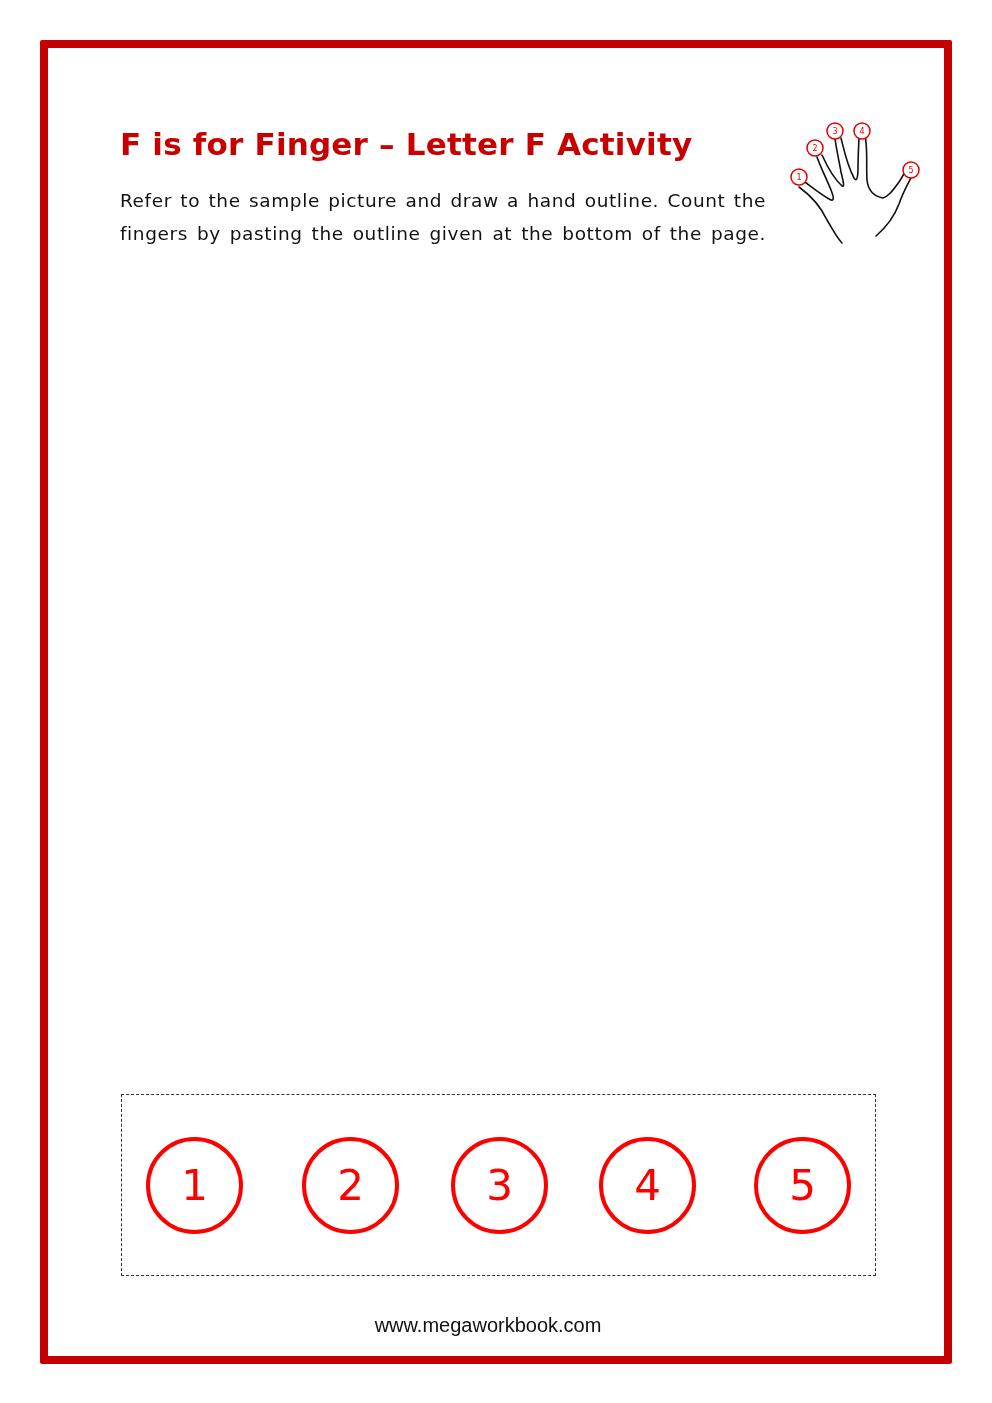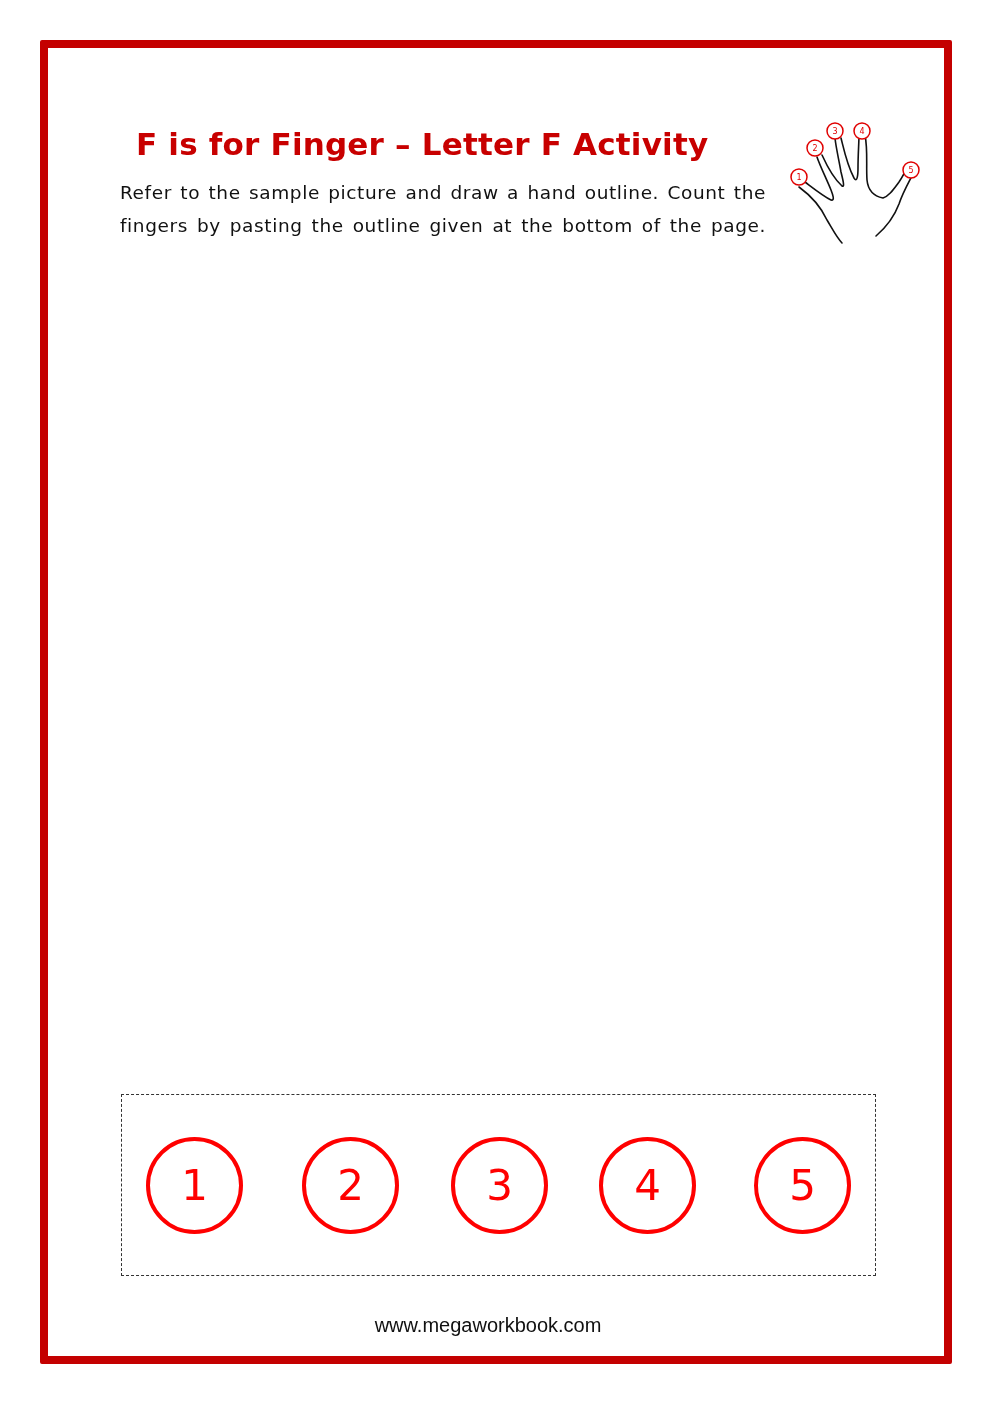--- a/index.html
+++ b/index.html
@@ -2,26 +2,26 @@
 <html><head>
 <meta charset="utf-8">
 <style>
   html, body { margin: 0; padding: 0; background: #ffffff; }
   body { width: 992px; height: 1403px; position: relative; overflow: hidden; }
   .frame {
     position: absolute; left: 40px; top: 40px; width: 912px; height: 1324px;
     box-sizing: border-box; border: 8px solid #c40000; border-radius: 2px;
   }
   .title {
-    position: absolute; left: 136px; top: 126px; margin: 0;
+    position: absolute; left: 120px; top: 126px; margin: 0;
     font-family: "DejaVu Sans", sans-serif; font-weight: bold; font-size: 31px;
     color: #c80000; letter-spacing: 0.2px; white-space: nowrap;
   }
   .instructions {
-    position: absolute; left: 120px; top: 176px; width: 646px; margin: 0;
+    position: absolute; left: 120px; top: 184px; width: 646px; margin: 0;
     font-family: "DejaVu Sans", sans-serif; font-size: 18.5px; line-height: 33px;
     color: #111; text-align: justify; text-align-last: justify; letter-spacing: 0.6px;
   }
   .instructions span { display: block; text-align: justify; text-align-last: justify; }
   .hand { position: absolute; left: 775px; top: 110px; width: 165px; height: 135px; }
   .paste-area {
     position: absolute; left: 121px; top: 1094px; width: 755px; height: 182px;
     box-sizing: border-box; border: 1.5px dashed #333;
   }
   .num-circle {

